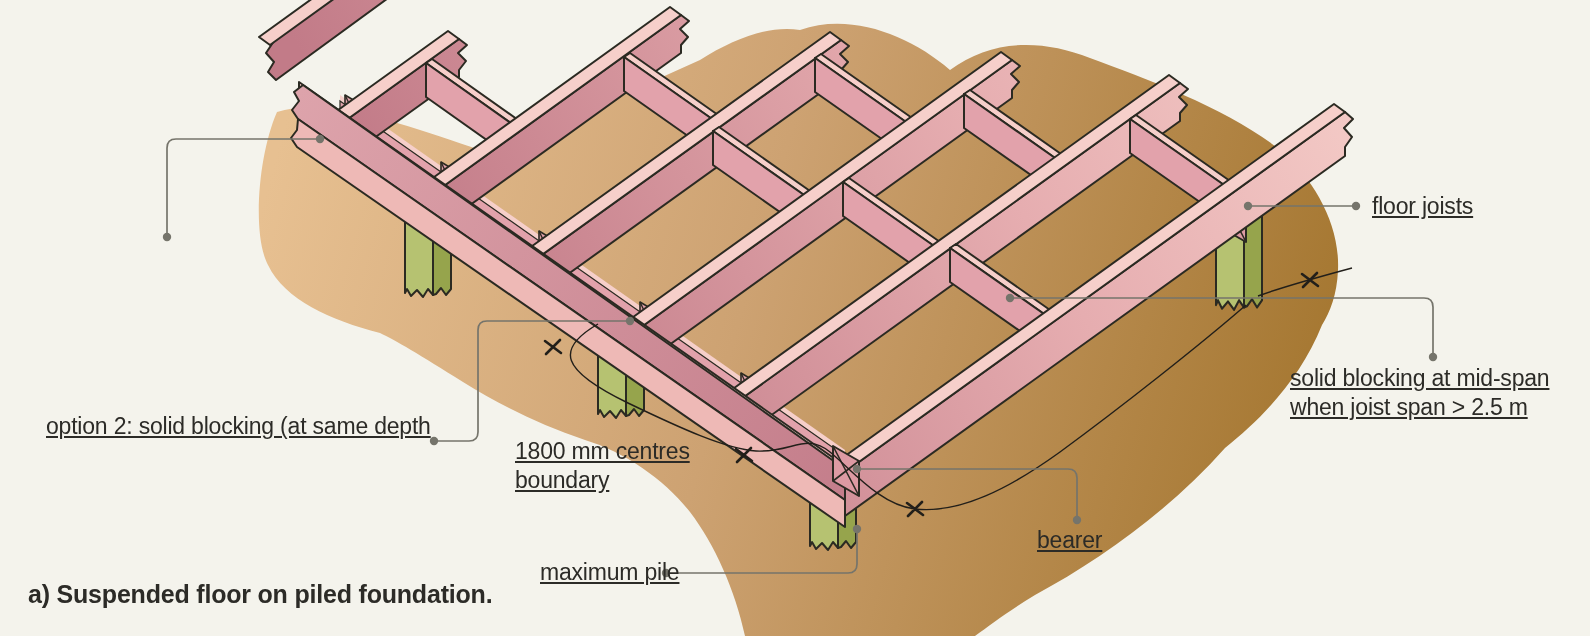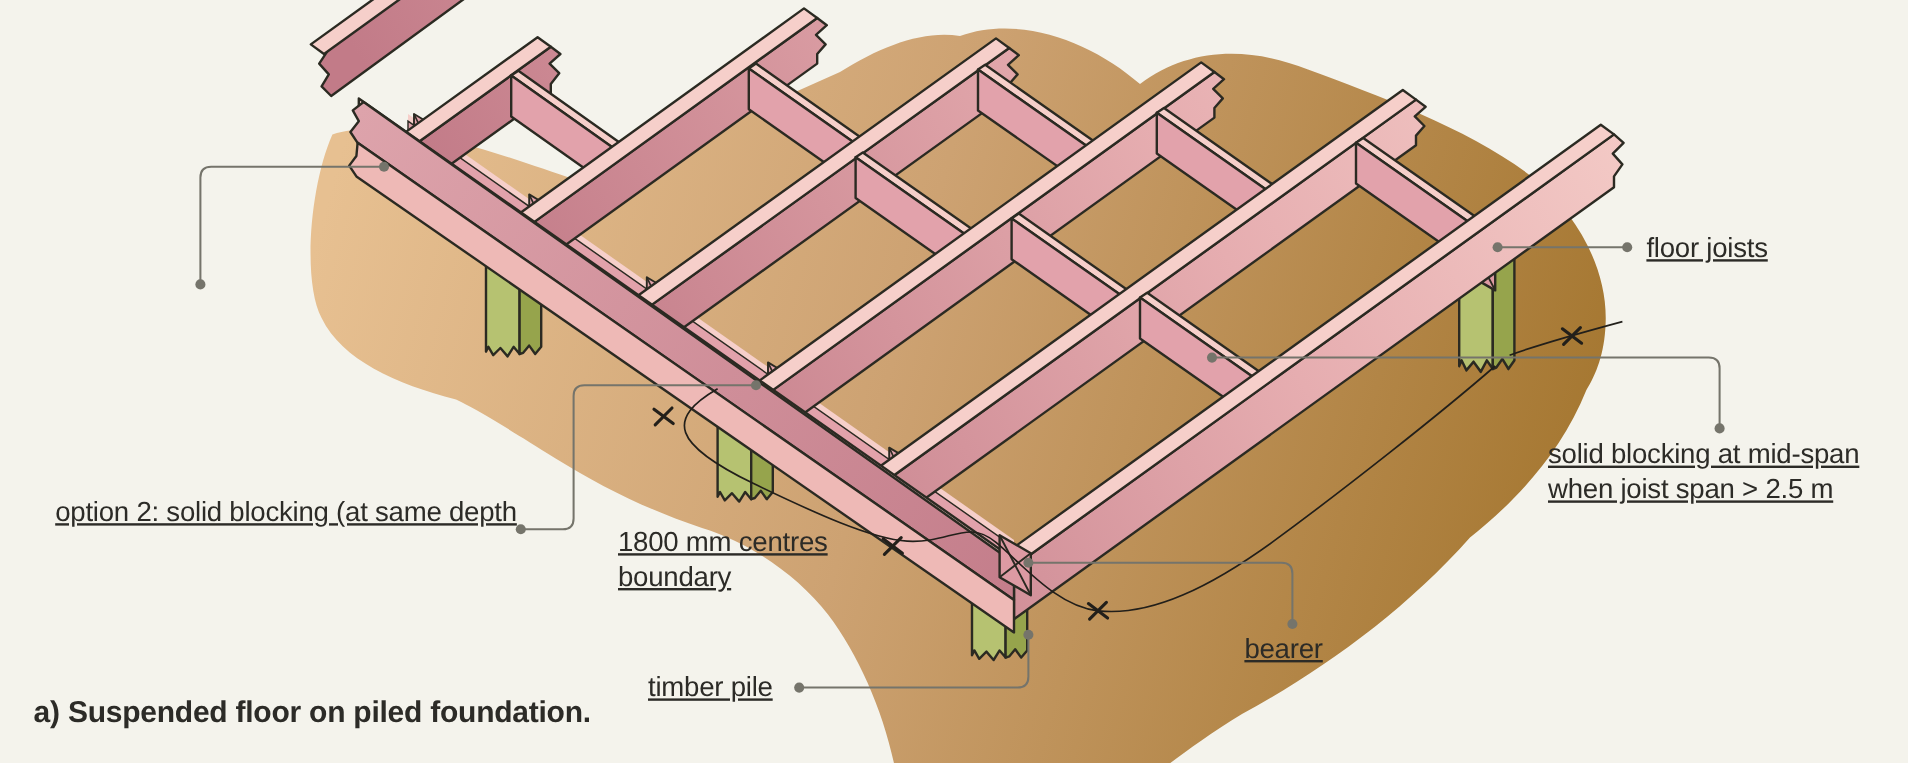--- a/index.html
+++ b/index.html
@@ -196,21 +196,21 @@
 
 <div class="lbl" style="left:46px;top:412px">
   <div>option 2: solid blocking (at same depth</div>
 </div>
 
 <div class="lbl" style="left:515px;top:437px">
   <div>1800 mm centres</div>
   <div>boundary</div>
 </div>
 
-<div class="lbl" style="left:540px;top:558px">timber pile</div>
+<div class="lbl" style="left:540px;top:558px">maximum pile</div>
 
 <div class="lbl" style="left:1037px;top:526px">bearer</div>
 
 <div class="lbl" style="left:1372px;top:192px">floor joists</div>
 
 <div class="lbl" style="left:1290px;top:364px">
   <div>solid blocking at mid-span</div>
   <div>when joist span &gt; 2.5 m</div>
 </div>
 

